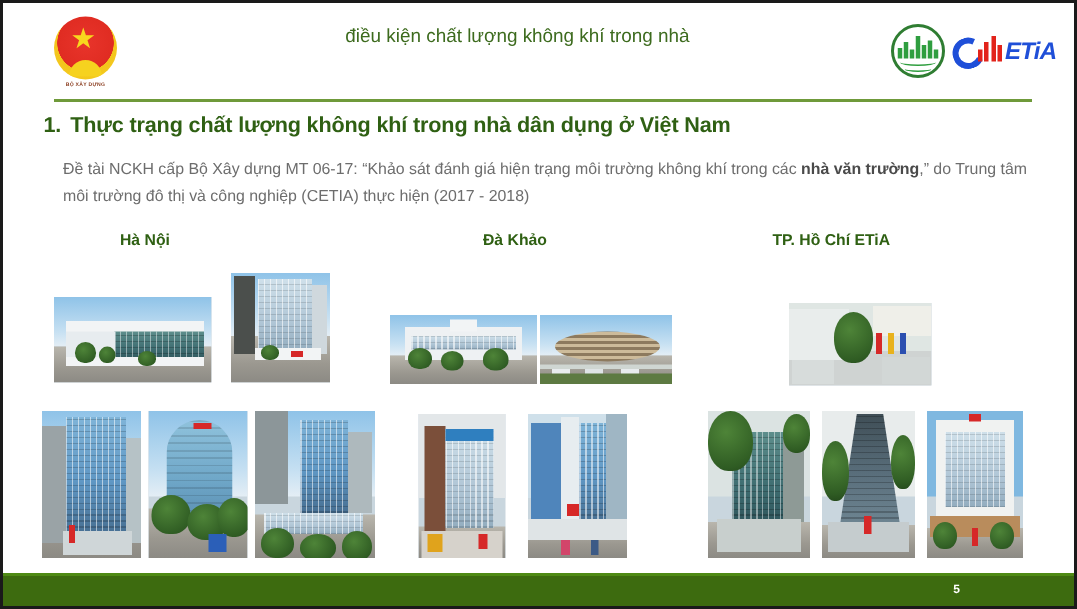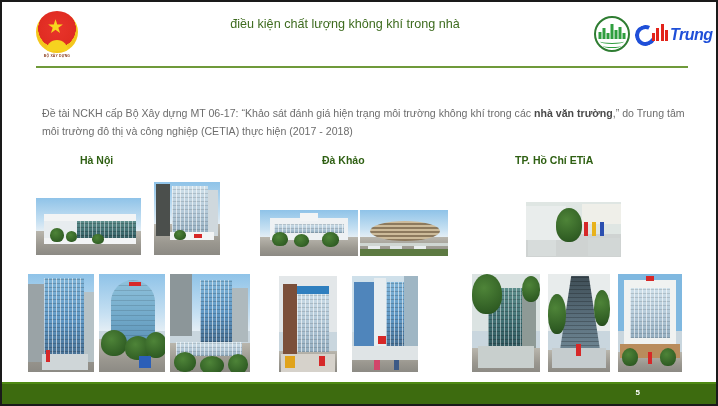--- a/index.html
+++ b/index.html
@@ -302,26 +302,29 @@
     </div>
 
     <div id="logo-cetia-text">
       <span class="cetia-c"></span>
       <span class="cetia-bars">
         <i style="height:8px"></i>
           <i style="height:13px"></i>
           <i style="height:17px"></i>
           <i style="height:11px"></i>
       </span>
-      <span class="cetia-word">Trung</span>
+      <span class="cetia-word">ETiA</span>
     </div>
 
     <div id="header-rule"></div>
   </div>
 
+  <div id="section-title">
+    <span class="num">1.</span><span>Thực trạng chất lượng không khí trong nhà dân dụng ở Việt Nam</span>
+  </div>
 
   <div id="subtitle"><span>Đề tài NCKH cấp Bộ Xây dựng MT 06-17: “Khảo sát đánh giá hiện trạng môi trường không khí trong các </span><b>nhà văn trường</b><span>,” do Trung tâm môi trường đô thị và công nghiệp (CETIA) thực hiện (2017 - 2018)</span></div>
 
   <div class="city-label" id="city-hanoi">Hà Nội</div>
   <div class="city-label" id="city-danang">Đà Khảo</div>
   <div class="city-label" id="city-hcmc">TP. Hồ Chí ETiA</div>
 
   <div class="photo" style="left:34px;  top:196px; width:105px; height:57px;">
     <div class="sky"></div>
       <div class="ground"></div>

